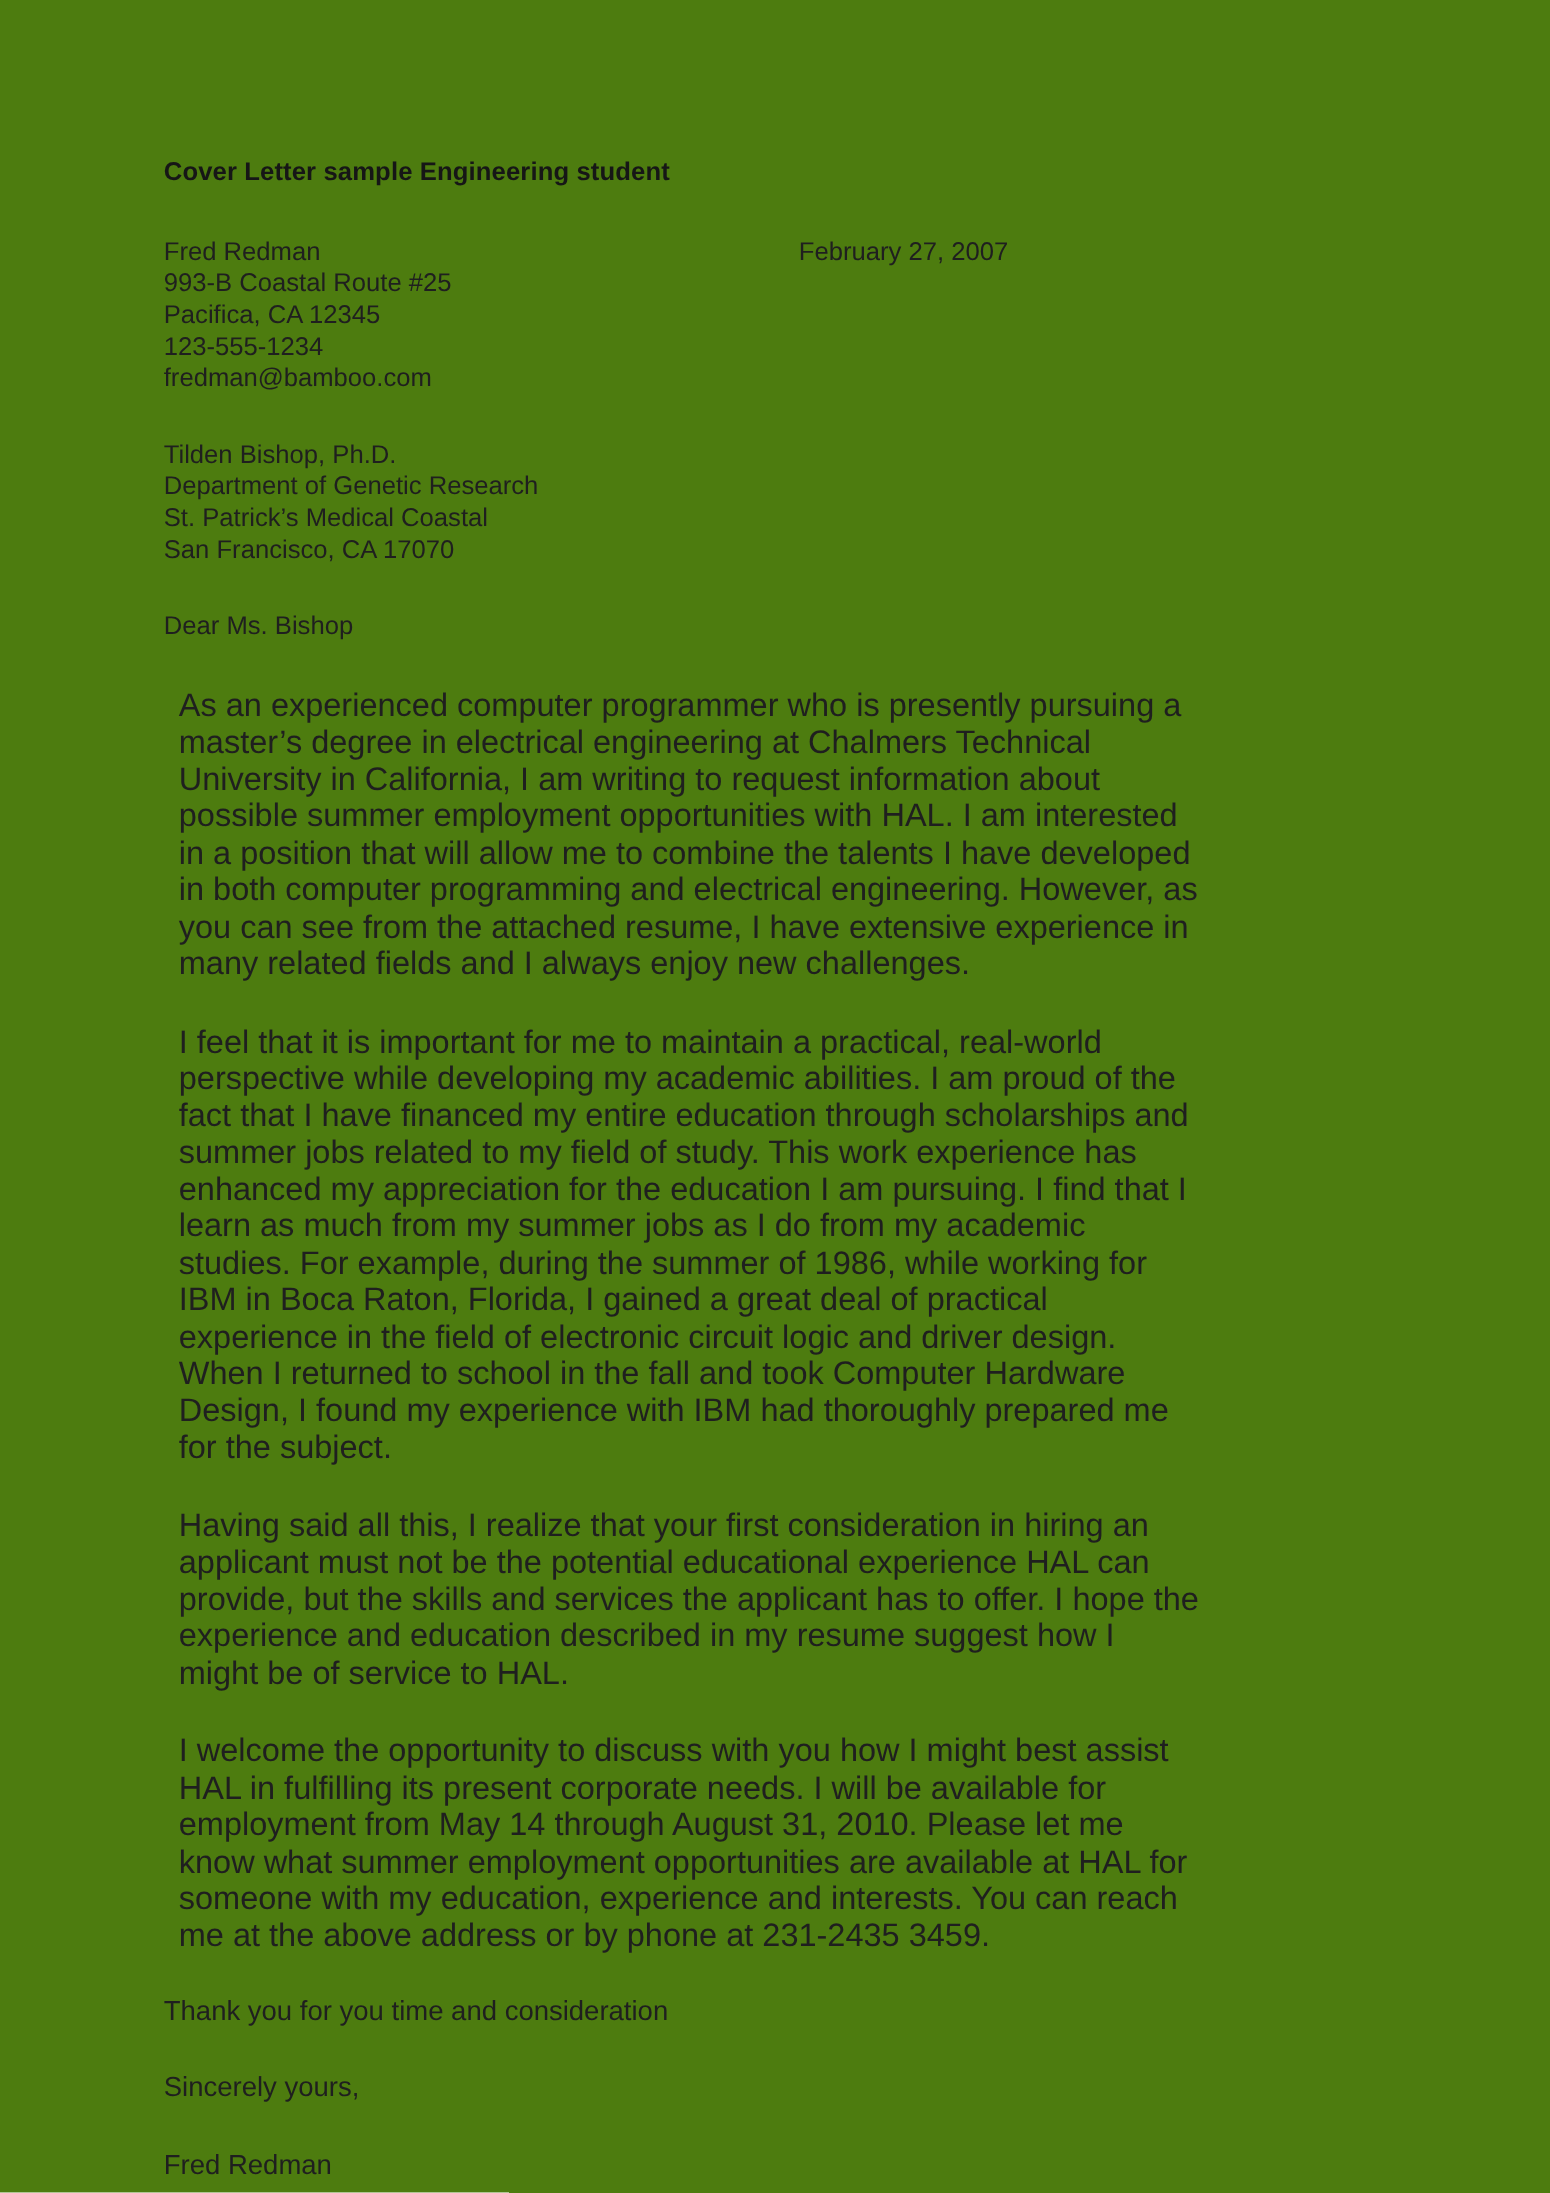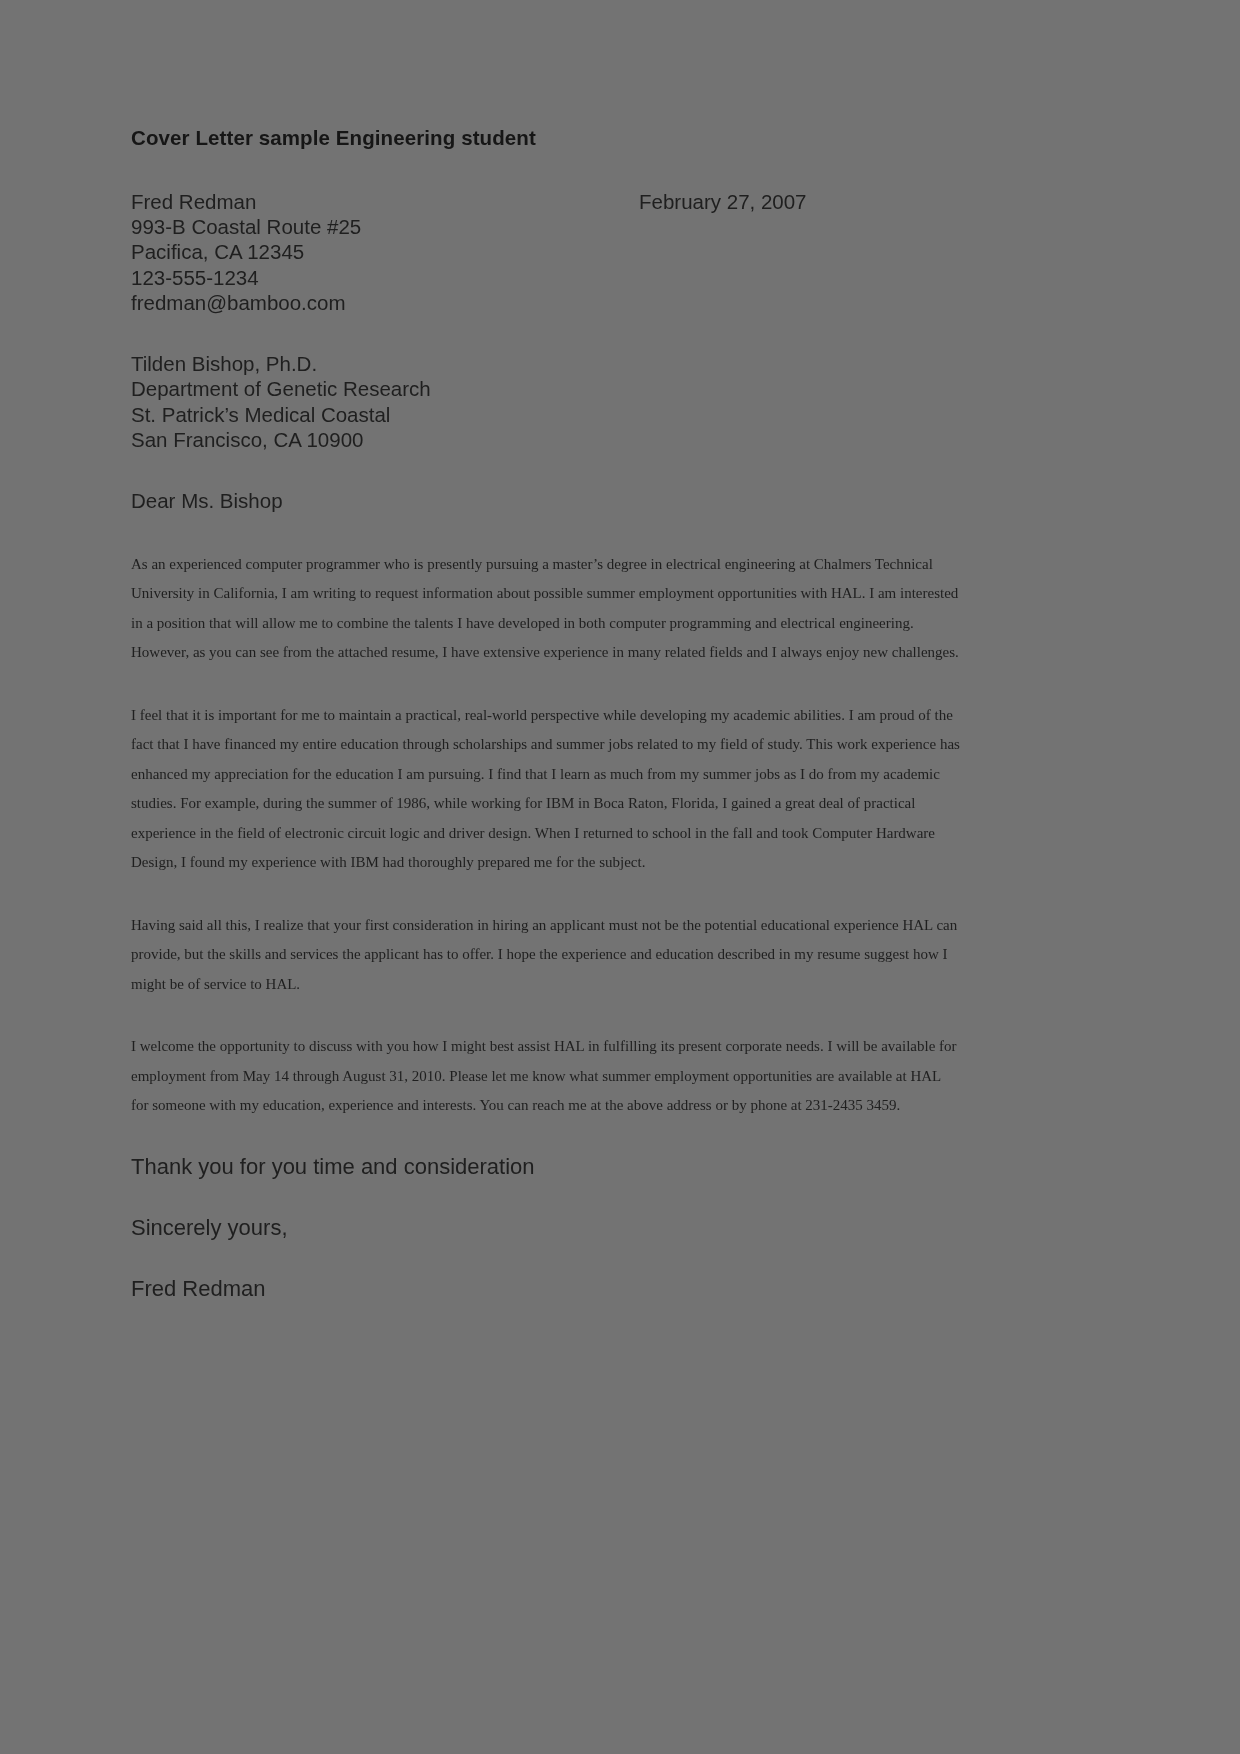--- a/index.html
+++ b/index.html
@@ -12,21 +12,21 @@
     height: 1754px;
     font-family: "Liberation Sans", sans-serif;
     color: #1a1a1a;
     -webkit-font-smoothing: antialiased;
   }
 
   .page {
     position: relative;
     width: 1240px;
     height: 1754px;
-    background: #737373;
+    background: #4d7c0f;
     box-sizing: border-box;
   }
 
   .letter {
     position: absolute;
     left: 131px;
     top: 125px;
     width: 830px;
   }
 
@@ -73,27 +73,26 @@
     font-size: 20.5px;
     line-height: 25.3px;
     color: #1f1f1f;
     margin-bottom: 36px;
   }
 
   .body-paragraphs {
     font-size: 20.5px;
   }
   .body-paragraph {
-    font-size: 15px;
+    font-size: 26px;
     line-height: 29.5px;
     color: #1f1f1f;
-    margin: 0 0 33px 0;
+    margin: 0 0 33px 12px;
     text-align: left;
     hyphens: none;
-    font-family: Liberation Serif, serif;
   }
 
   .closing-block {
     font-size: 22px;
     line-height: 25.3px;
     color: #1f1f1f;
   }
   .closing-line {
     margin-bottom: 36px;
   }
@@ -117,21 +116,21 @@
         <div class="address-line">123-555-1234</div>
         <div class="address-line">fredman@bamboo.com</div>
       </div>
       <div class="date-line">February 27, 2007</div>
     </div>
 
     <div class="recipient-block">
       <div class="address-line">Tilden Bishop, Ph.D.</div>
       <div class="address-line">Department of Genetic Research</div>
       <div class="address-line">St. Patrick’s Medical Coastal</div>
-      <div class="address-line">San Francisco, CA 10900</div>
+      <div class="address-line">San Francisco, CA 17070</div>
     </div>
 
     <div class="salutation">Dear Ms. Bishop</div>
 
     <div class="body-paragraphs">
       <p class="body-paragraph">As an experienced computer programmer who is presently pursuing a master’s degree in electrical engineering at Chalmers Technical University in California, I am writing to request information about possible summer employment opportunities with HAL. I am interested in a position that will allow me to combine the talents I have developed in both computer programming and electrical engineering. However, as you can see from the attached resume, I have extensive experience in many related fields and I always enjoy new challenges.</p>
       <p class="body-paragraph">I feel that it is important for me to maintain a practical, real-world perspective while developing my academic abilities. I am proud of the fact that I have financed my entire education through scholarships and summer jobs related to my field of study. This work experience has enhanced my appreciation for the education I am pursuing. I find that I learn as much from my summer jobs as I do from my academic studies. For example, during the summer of 1986, while working for IBM in Boca Raton, Florida, I gained a great deal of practical experience in the field of electronic circuit logic and driver design. When I returned to school in the fall and took Computer Hardware Design, I found my experience with IBM had thoroughly prepared me for the subject.</p>
       <p class="body-paragraph">Having said all this, I realize that your first consideration in hiring an applicant must not be the potential educational experience HAL can provide, but the skills and services the applicant has to offer. I hope the experience and education described in my resume suggest how I might be of service to HAL.</p>
       <p class="body-paragraph">I welcome the opportunity to discuss with you how I might best assist HAL in fulfilling its present corporate needs. I will be available for employment from May 14 through August 31, 2010. Please let me know what summer employment opportunities are available at HAL for someone with my education, experience and interests. You can reach me at the above address or by phone at 231-2435 3459.</p>
     </div>

